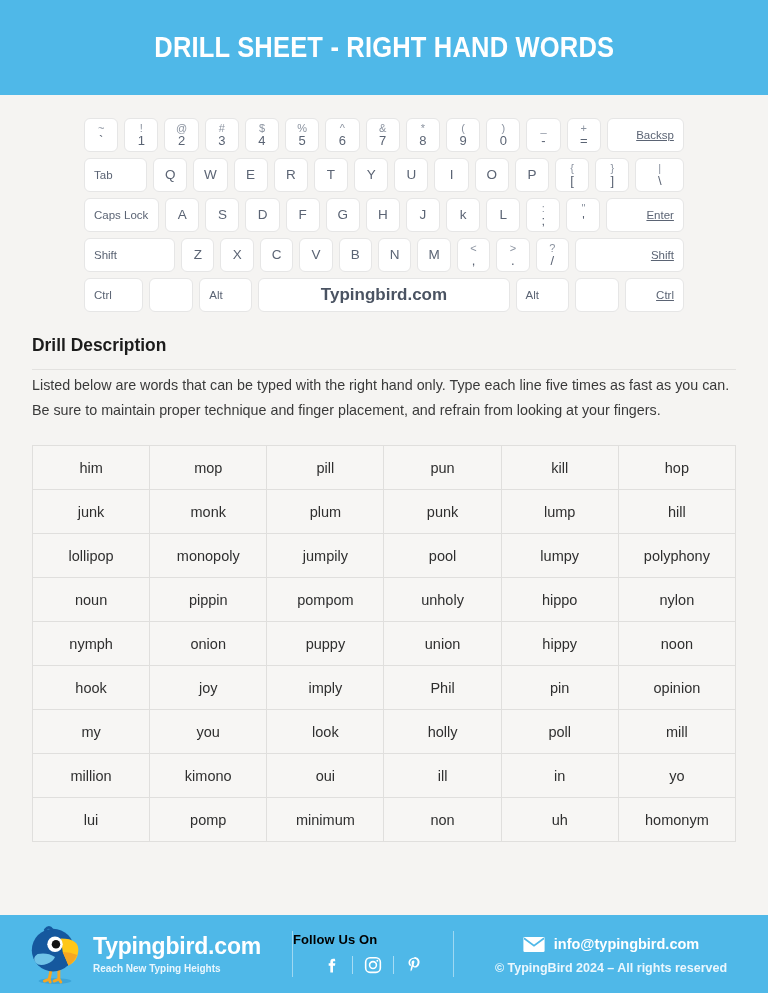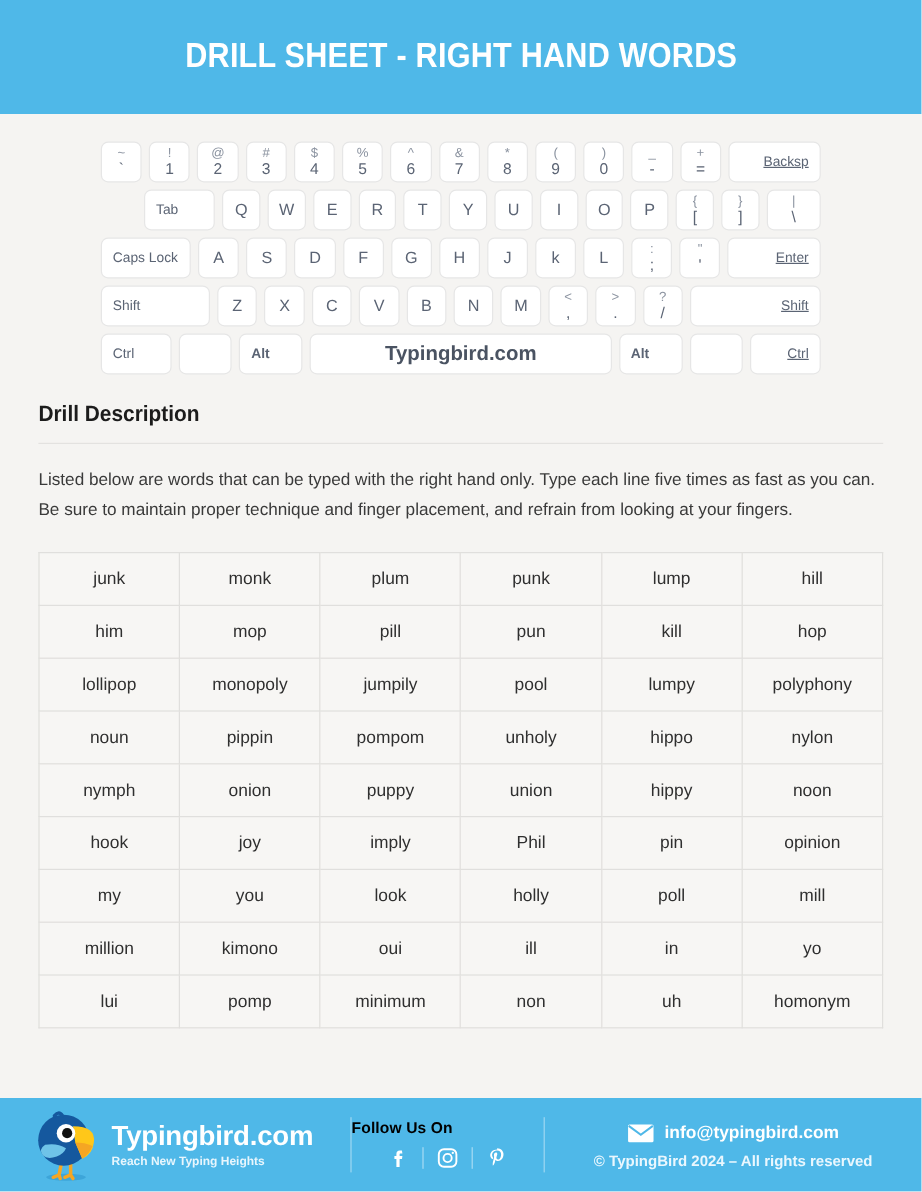--- a/index.html
+++ b/index.html
@@ -92,49 +92,49 @@
   }
   .key.space {
     font-size: 17px;
     font-weight: bold;
     color: #4a5362;
   }
 
   
   .f-1  { flex-grow: 1; }
   .f-backsp { flex-grow: 2.05; }
-  .f-tab { flex-grow: 1.62; margin-left: 36px; }
+  .f-tab { flex-grow: 1.62; }
   .f-bslash { flex-grow: 1.45; }
   .f-caps { flex-grow: 2.0; }
   .f-enter { flex-grow: 2.07; }
   .f-shiftl { flex-grow: 2.55; }
   .f-shiftr { flex-grow: 3.12; }
   .f-ctrl { flex-grow: 1.55; }
   .f-blank { flex-grow: 1.35; }
-  .f-alt { flex-grow: 1.35; font-weight: bold; }
+  .f-alt { flex-grow: 1.35; }
   .f-space { flex-grow: 8.0; }
 
   
   .section {
     margin: 22px 32px 0 32px;
   }
   .section-title {
     font-size: 18.5px;
     font-weight: bold;
     color: #1c1c1c;
     transform: scaleX(0.94);
     transform-origin: left center;
   }
   .divider {
     height: 1px;
     background: #e3e2e0;
     margin-top: 13px;
   }
   .desc {
-    margin-top: 18px;
+    margin-top: 3px;
     font-size: 14.3px;
     color: #3a3a3a;
     line-height: 1.76;
     max-width: 708px;
   }
 
   
   .words-table {
     margin: 22px 32px 0 32px;
     border-collapse: collapse;
@@ -475,34 +475,34 @@
 
 <div class="section">
   <div class="section-title">Drill Description</div>
   <div class="divider"></div>
   <div class="desc">Listed below are words that can be typed with the right hand only. Type each line five times as fast as you can. Be sure to maintain proper technique and finger placement, and refrain from looking at your fingers.</div>
 </div>
 
 <table class="words-table">
   <tbody>
     <tr>
+      <td>him</td>
+      <td>mop</td>
+      <td>pill</td>
+      <td>pun</td>
+      <td>kill</td>
+      <td>hop</td>
+    </tr>
+    <tr>
       <td>junk</td>
       <td>monk</td>
       <td>plum</td>
       <td>punk</td>
       <td>lump</td>
       <td>hill</td>
-    </tr>
-    <tr>
-      <td>him</td>
-      <td>mop</td>
-      <td>pill</td>
-      <td>pun</td>
-      <td>kill</td>
-      <td>hop</td>
     </tr>
     <tr>
       <td>lollipop</td>
       <td>monopoly</td>
       <td>jumpily</td>
       <td>pool</td>
       <td>lumpy</td>
       <td>polyphony</td>
     </tr>
     <tr>

